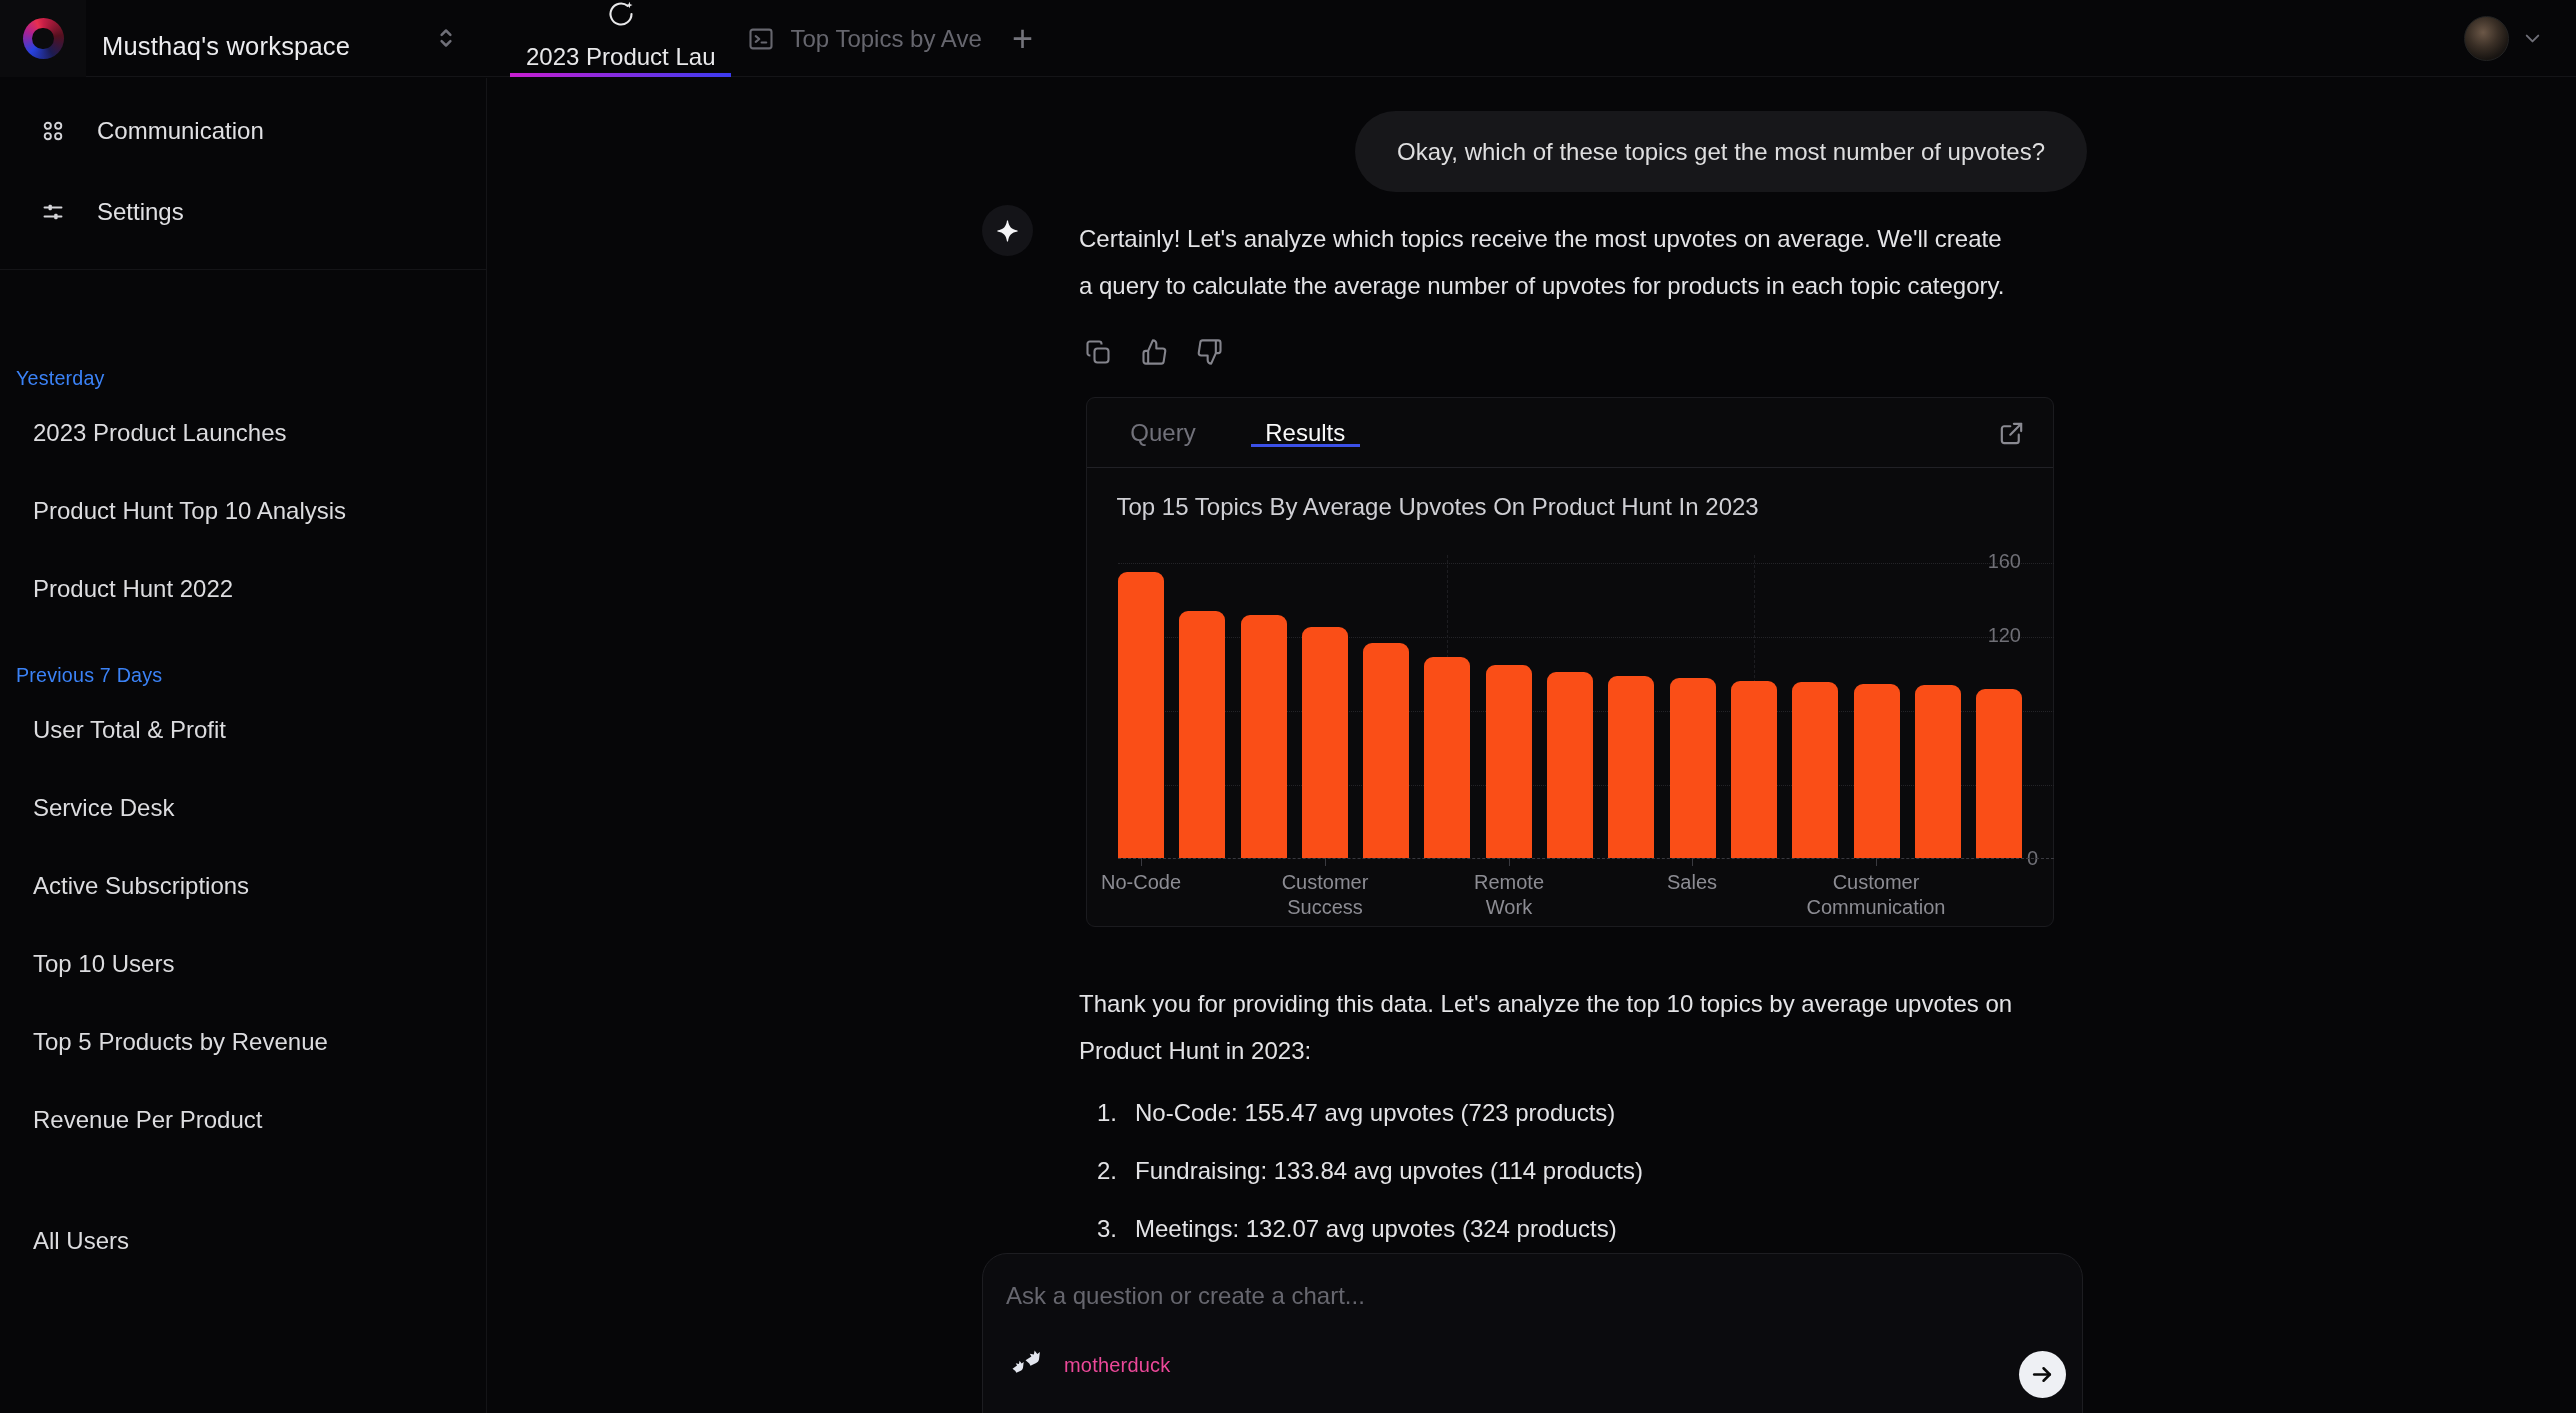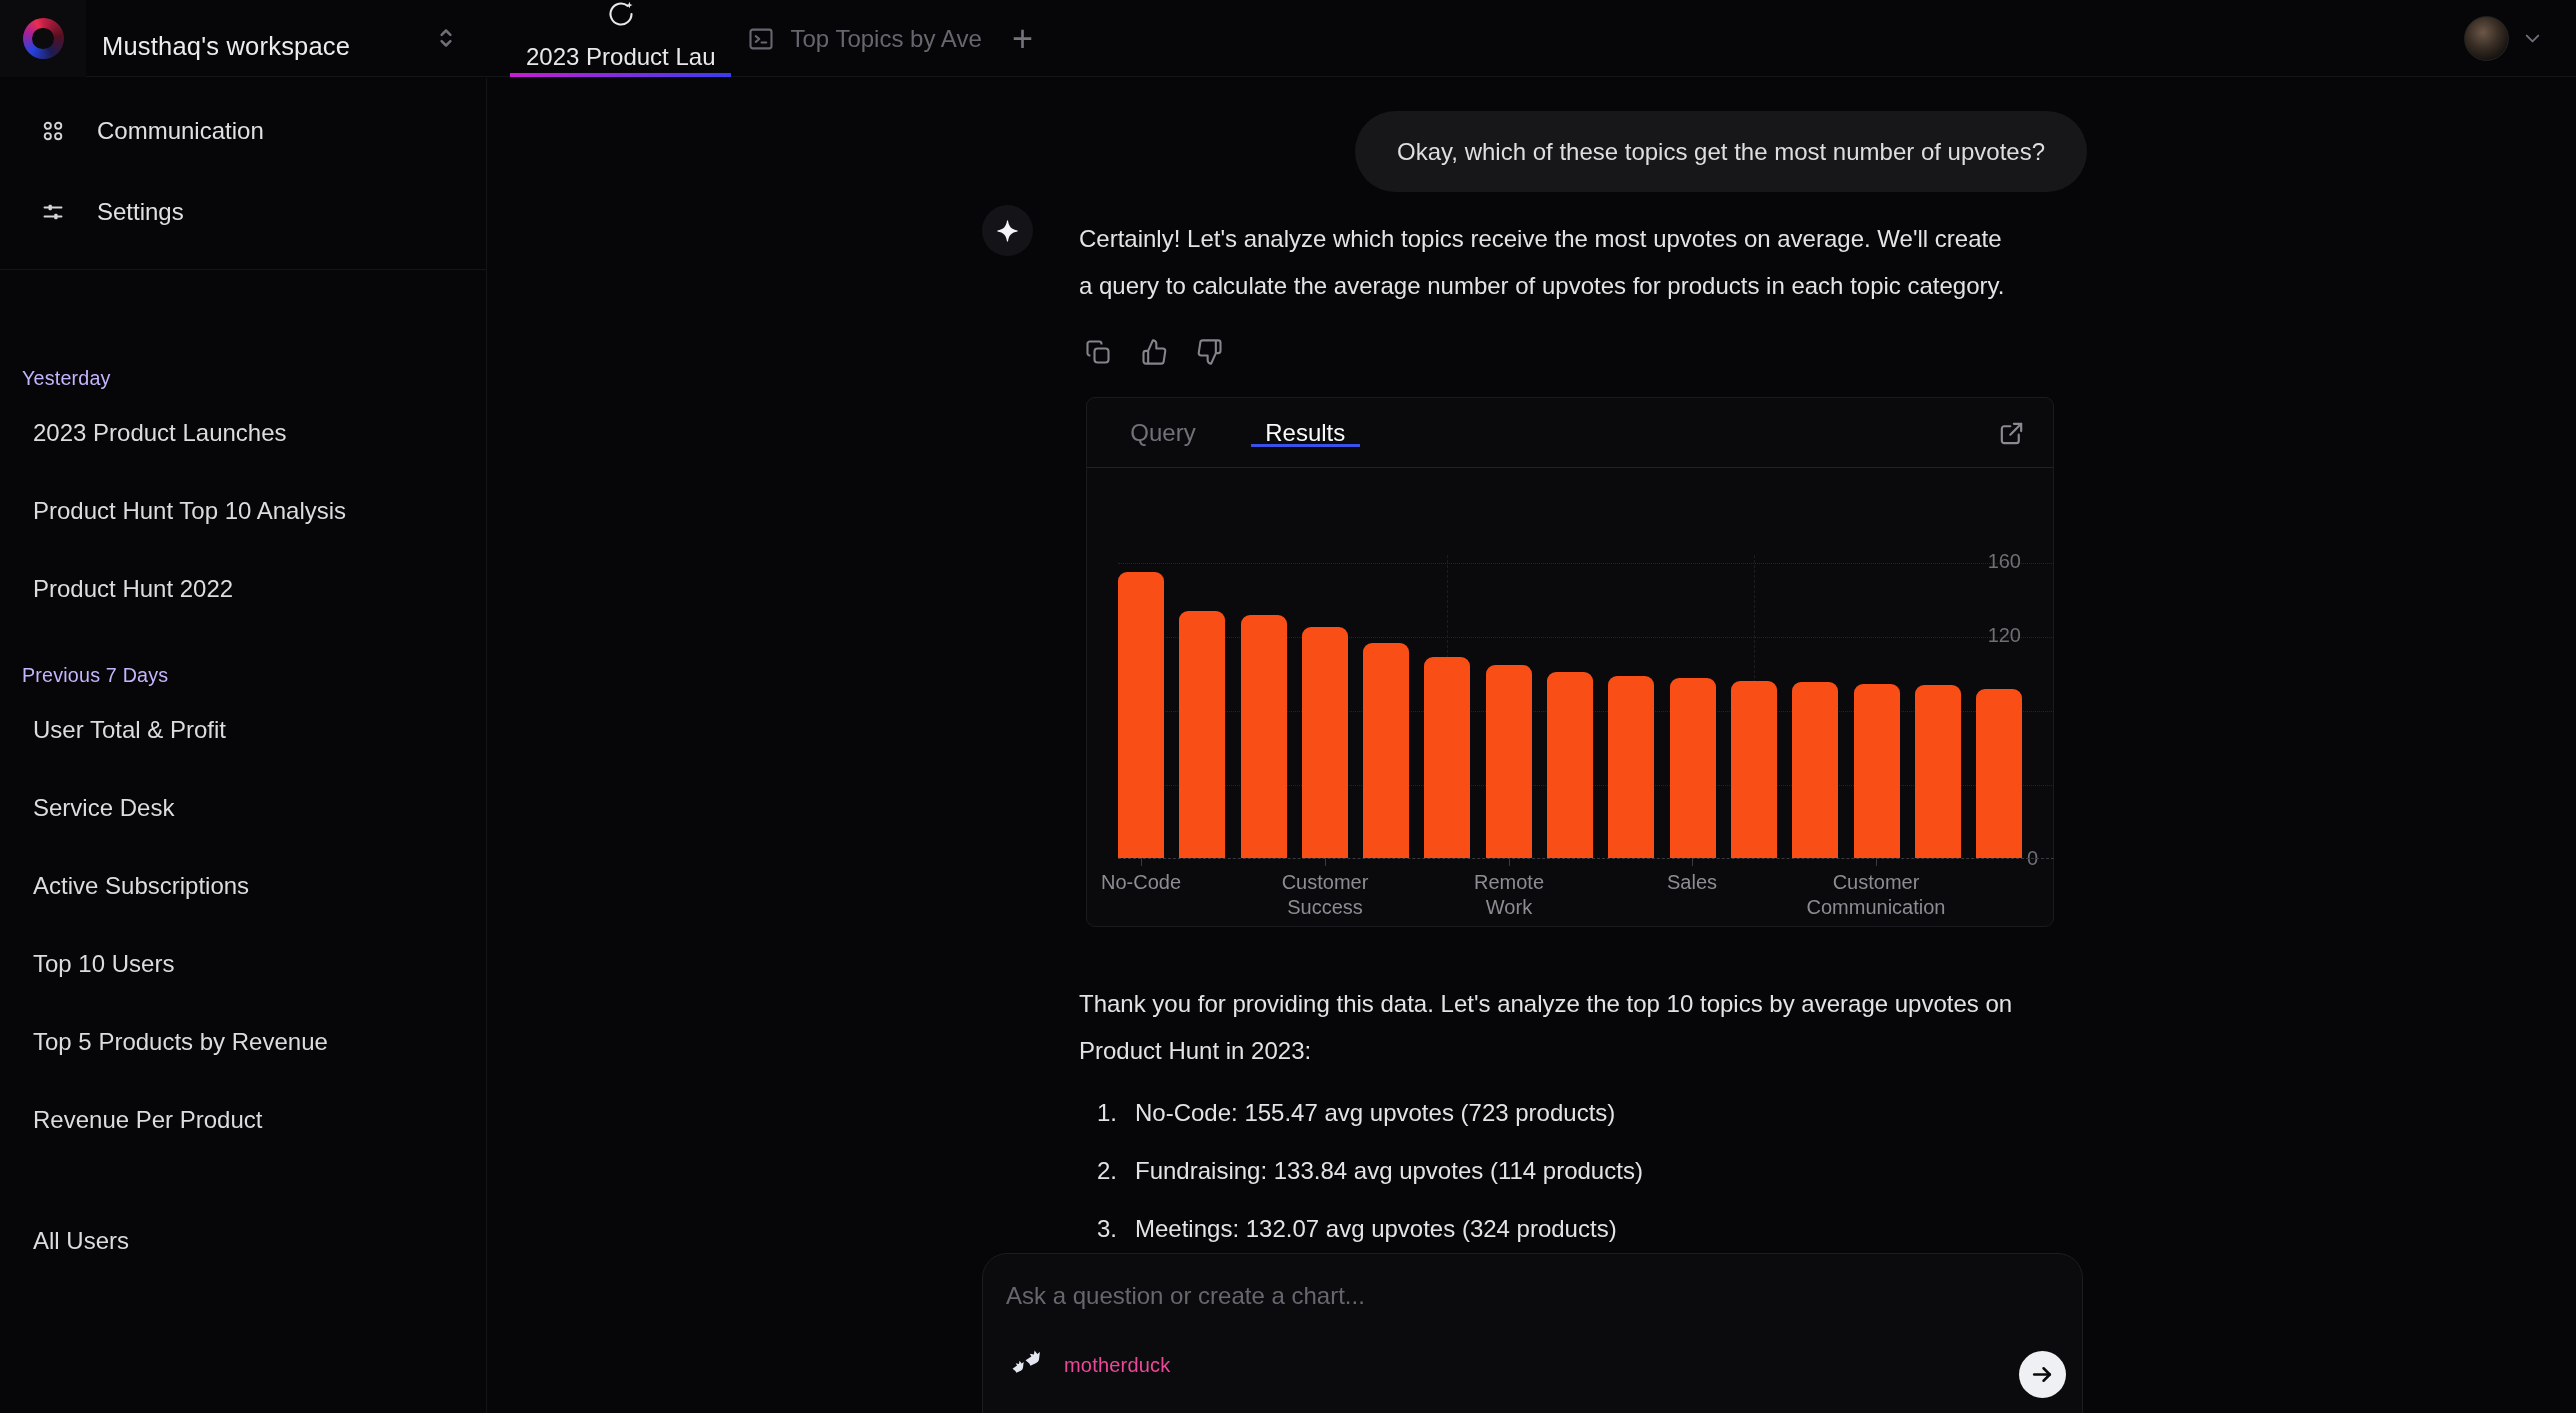--- a/index.html
+++ b/index.html
@@ -34,22 +34,22 @@
     border:0.9px solid #222; }
   .avatar-caret { width:23px; height:23px; color:#6f6f78; cursor:pointer; }
 
   
   .sidebar { position:absolute; left:0; top:78px; width:487px; bottom:0; border-right:0.9px solid #141417; }
   .nav-item { position:absolute; left:0; width:100%; height:81px; display:flex; align-items:center;
     gap:32px; padding-left:41px; cursor:pointer; font-size:24px; color:#e0e0e3; }
   .nav-item svg { width:24px; height:24px; color:#d4d4d8; flex:none; }
   .sb-divider { position:absolute; left:0; top:191px; width:100%; height:0.9px; background:#141417; }
   .sb-sec { position:absolute; left:0; width:100%; }
-  .sb-sec .sb-header { height:32px; display:flex; align-items:center; padding-left:22px;
-    font-size:19.7px; color:#c4b5fd; letter-spacing:0.2px; }
+  .sb-sec .sb-header { height:32px; display:flex; align-items:center; padding-left:16px;
+    font-size:19.7px; color:#3b82f6; letter-spacing:0.2px; }
   .sb-item { height:78px; display:flex; align-items:center; padding-left:33px; font-size:24px;
     color:#dcdcdf; cursor:pointer; white-space:nowrap; }
   .sb-item:first-of-type { margin-top:11.6px; }
   .sb-sec[data-sec="0"] { top:284px; }
   .sb-sec[data-sec="1"] { top:581px; }
   .sb-sec[data-sec="2"] { top:1112px; }
 
   
   .bubble { position:absolute; right:489px; top:111px; height:81px; border-radius:41px;
     background:#17171a; display:flex; align-items:center; padding:0 42px; font-size:24px; color:#dededf; }
@@ -214,20 +214,21 @@
   <div class="panel">
     <div class="panel-header">
       <div class="ptab">Query</div>
       <div class="ptab active">Results</div>
       <svg class="panel-ext" viewBox="0 0 24 24" fill="none" stroke="currentColor" stroke-width="1.8" stroke-linecap="round" stroke-linejoin="round">
         <path d="M18 13v5a2 2 0 0 1-2 2H6a2 2 0 0 1-2-2V8a2 2 0 0 1 2-2h5"></path>
         <polyline points="14 4 20 4 20 10"></polyline>
           <line x1="11" y1="13" x2="20" y2="4"></line>
       </svg>
     </div>
+    <div class="chart-title">Top 15 Topics By Average Upvotes On Product Hunt In 2023</div>
     <div class="plot">
         <div class="gridline" style="top: 8.4px;"></div>
         <div class="ytick" style="top: 8.4px;">160</div>
         <div class="gridline" style="top: 82px;"></div>
         <div class="ytick" style="top: 82px;">120</div>
         <div class="gridline" style="top: 156px;"></div>
         <div class="ytick" style="top: 156px;">80</div>
         <div class="gridline" style="top: 230px;"></div>
         <div class="ytick" style="top: 230px;">40</div>
         <div class="ytick zero" style="left: 909px; top: 292px;">0</div>

